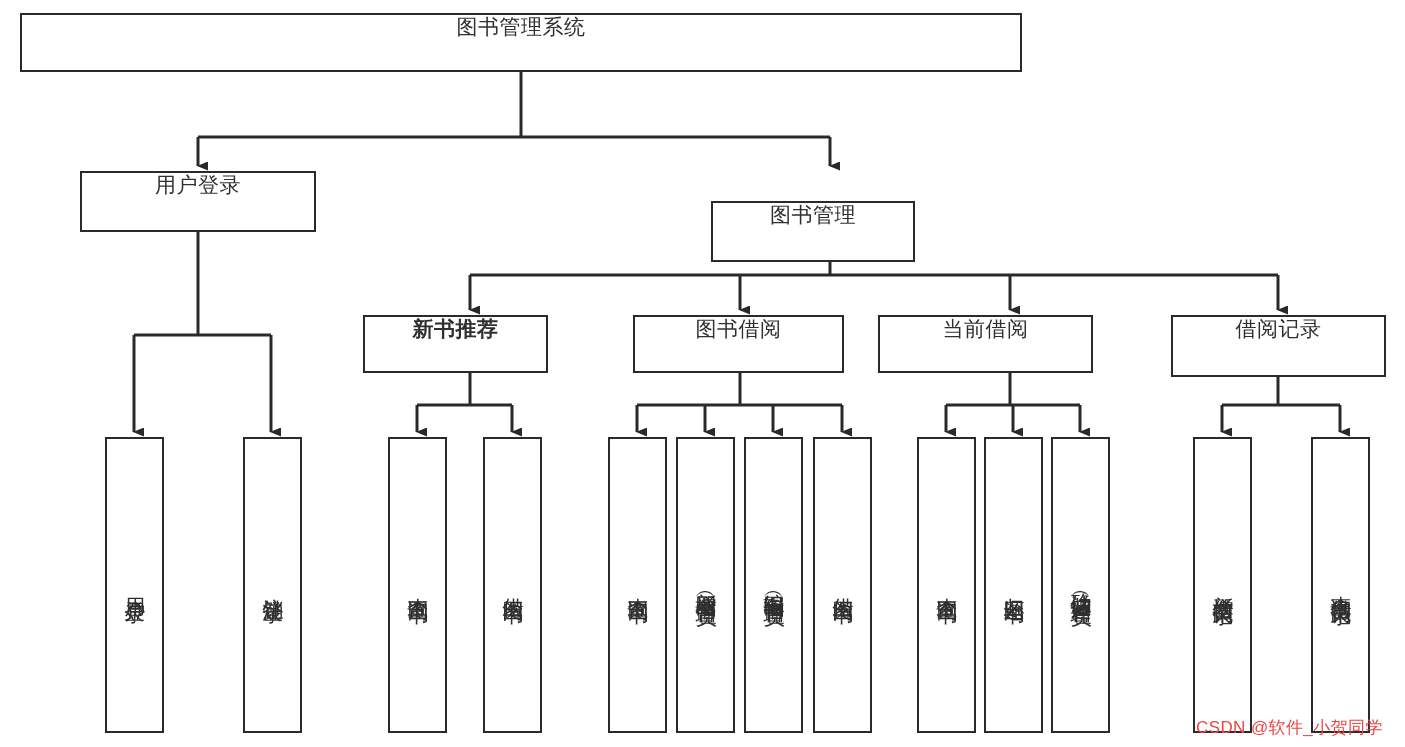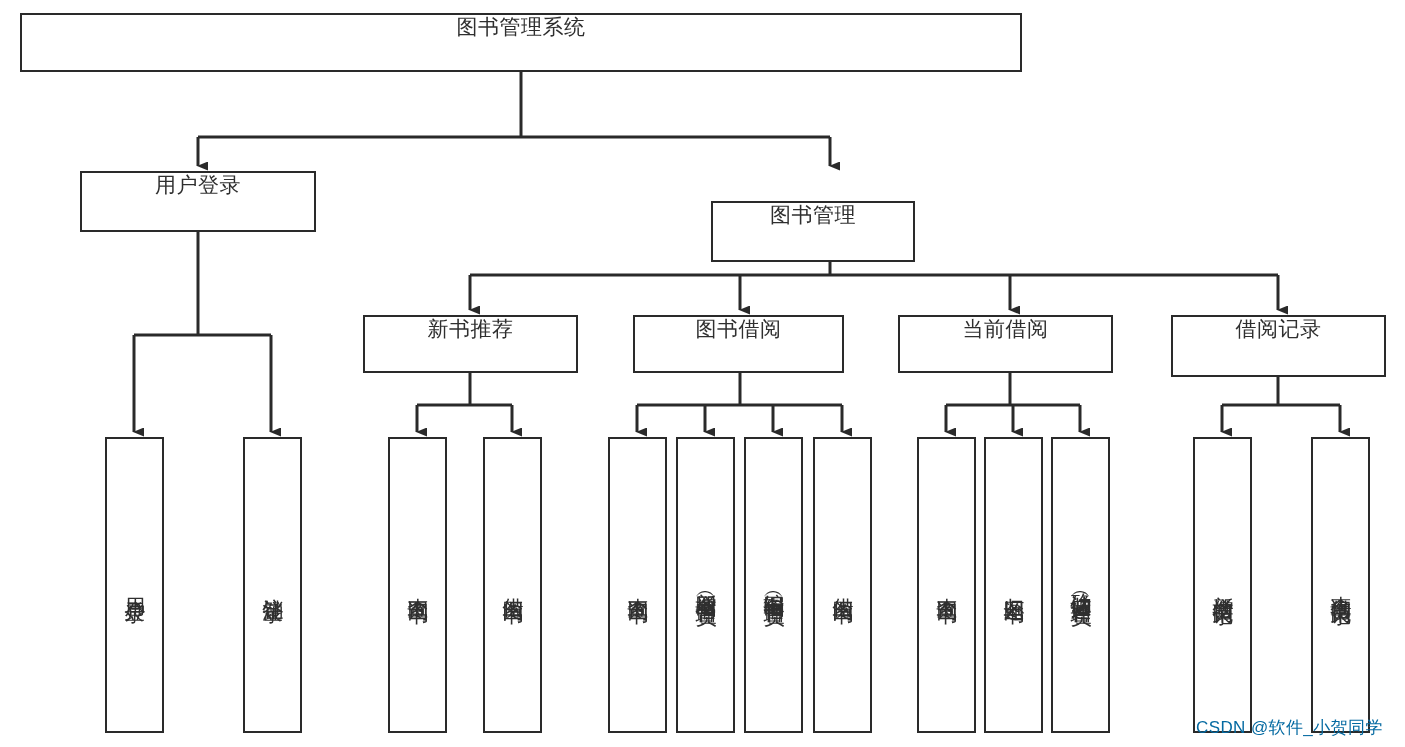--- a/index.html
+++ b/index.html
@@ -53,21 +53,21 @@
   .node.vertical .label {
     writing-mode: vertical-rl;
     text-orientation: upright;
     font-size: 21px;
     line-height: 1.18;
     letter-spacing: 2px;
     max-height: 260px;
   }
   .watermark {
     position: absolute;
-    color: #0369a1;
+    color: #ef4444;
     font-size: 17px;
     white-space: nowrap;
     letter-spacing: 0.4px;
   }
 </style>
 </head>
 <body>
 
 <div id="diagram-root">
 
@@ -128,27 +128,27 @@
     <span class="label">图书管理系统</span>
   </div>
 
   <div class="node horizontal" style="left:80px; top:171px; width:236px; height:61px;">
     <span class="label">用户登录</span>
   </div>
   <div class="node horizontal" style="left:711px; top:171px; width:204px; height:61px;margin-top:30px;">
     <span class="label">图书管理</span>
   </div>
 
-  <div class="node horizontal" style="left:363px; top:315px; width:215px; height:58px;">
+  <div class="node horizontal" style="left:363px; top:315px; width:185px; height:58px;font-weight:bold;">
     <span class="label">新书推荐</span>
   </div>
   <div class="node horizontal" style="left:633px; top:315px; width:211px; height:58px;">
     <span class="label">图书借阅</span>
   </div>
-  <div class="node horizontal" style="left:898px; top:315px; width:215px; height:58px;">
+  <div class="node horizontal" style="left:878px; top:315px; width:215px; height:58px;">
     <span class="label">当前借阅</span>
   </div>
   <div class="node horizontal" style="left:1171px; top:315px; width:215px; height:62px;">
     <span class="label">借阅记录</span>
   </div>
 
   <div class="node vertical" style="left:105px; top:437px; width:59px; height:296px;">
     <span class="label">用户登录</span>
   </div>
   <div class="node vertical" style="left:243px; top:437px; width:59px; height:296px;">

